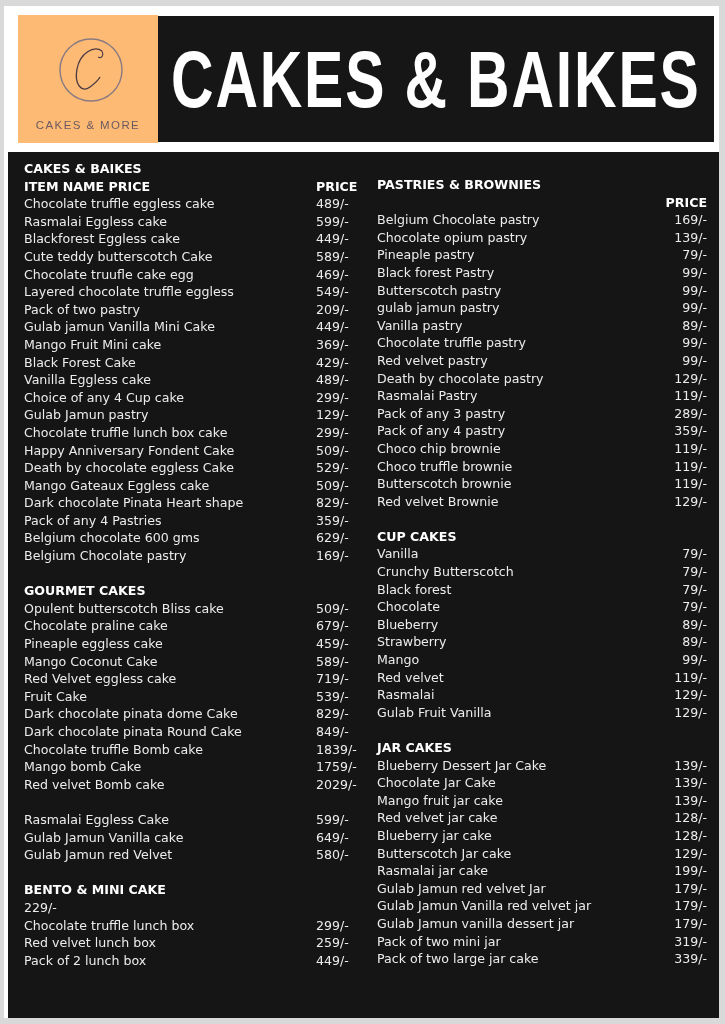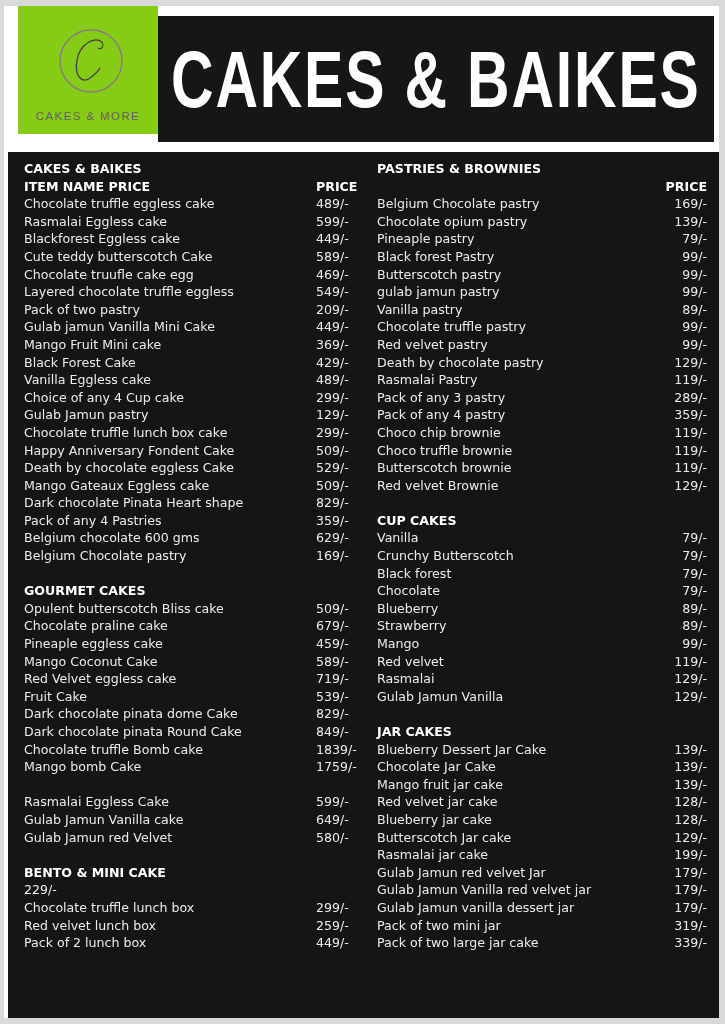--- a/index.html
+++ b/index.html
@@ -6,22 +6,22 @@
     body {
       width: 725px; height: 1024px; background: #d9d9d9;
       position: relative; overflow: hidden;
       font-family: "Liberation Sans", "DejaVu Sans", sans-serif;
     }
     .page {
       position: absolute; left: 4px; top: 6px; width: 715px; height: 1012px;
       background: #ffffff;
     }
     .logo-box {
-      position: absolute; left: 14px; top: 0; width: 140px; height: 128px;
-      background: #84cc16;
+      position: absolute; left: 14px; top: 9px; width: 140px; height: 128px;
+      background: #fdba74;
     }
     .logo-circle {
       position: absolute; left: 40px; top: 22px; width: 66px; height: 66px;
     }
     .logo-text {
       position: absolute; left: 0; top: 104px; width: 140px; text-align: center;
       font-size: 11.5px; letter-spacing: 1.4px; color: #6b5a62;
     }
     .banner {
       position: absolute; left: 154px; top: 10px; width: 556px; height: 126px;
@@ -37,21 +37,21 @@
     .menu-board {
       position: absolute; left: 4px; top: 146px; width: 711px; height: 866px;
       background: #151515;
     }
     .col {
       position: absolute; top: 8px;
       color: #ececec; font-size: 12.6px;
       font-family: "DejaVu Sans", "Liberation Sans", sans-serif;
     }
     .col.left { left: 16px; width: 342px; }
-    .col.right { left: 369px; width: 330px; }
+    .col.right { left: 369px; width: 330px; margin-top: 16px; }
     .row {
       height: 17.6px; line-height: 17.6px; display: flex; justify-content: space-between;
       white-space: nowrap;
     }
     .row .price { text-align: right; }
     .col.left .row .price { width: 44px; text-align: left; padding-right: 6px; }
     .head { font-weight: bold; color: #ffffff; }
     .gap { height: 17.6px; }
   </style>
 </head>
@@ -200,20 +200,24 @@
           <span class="price">849/-</span>
         </div>
         <div class="row">
           <span class="name">Chocolate truffle Bomb cake</span>
           <span class="price">1839/-</span>
         </div>
         <div class="row">
           <span class="name">Mango bomb Cake</span>
           <span class="price">1759/-</span>
         </div>
+        <div class="row">
+          <span class="name">Red velvet Bomb cake</span>
+          <span class="price">2029/-</span>
+        </div>
         <div class="gap"></div>
         <div class="row">
           <span class="name">Rasmalai Eggless Cake</span>
           <span class="price">599/-</span>
         </div>
         <div class="row">
           <span class="name">Gulab Jamun Vanilla cake</span>
           <span class="price">649/-</span>
         </div>
         <div class="row">
@@ -350,21 +354,21 @@
         </div>
         <div class="row">
           <span class="name">Red velvet</span>
           <span class="price">119/-</span>
         </div>
         <div class="row">
           <span class="name">Rasmalai</span>
           <span class="price">129/-</span>
         </div>
         <div class="row">
-          <span class="name">Gulab Jamun Vanilla</span>
+          <span class="name">Gulab Fruit Vanilla</span>
           <span class="price">129/-</span>
         </div>
         <div class="gap"></div>
         <div class="row head">
           <span>JAR CAKES</span>
         </div>
         <div class="row">
           <span class="name">Blueberry Dessert Jar Cake</span>
           <span class="price">139/-</span>
         </div>

